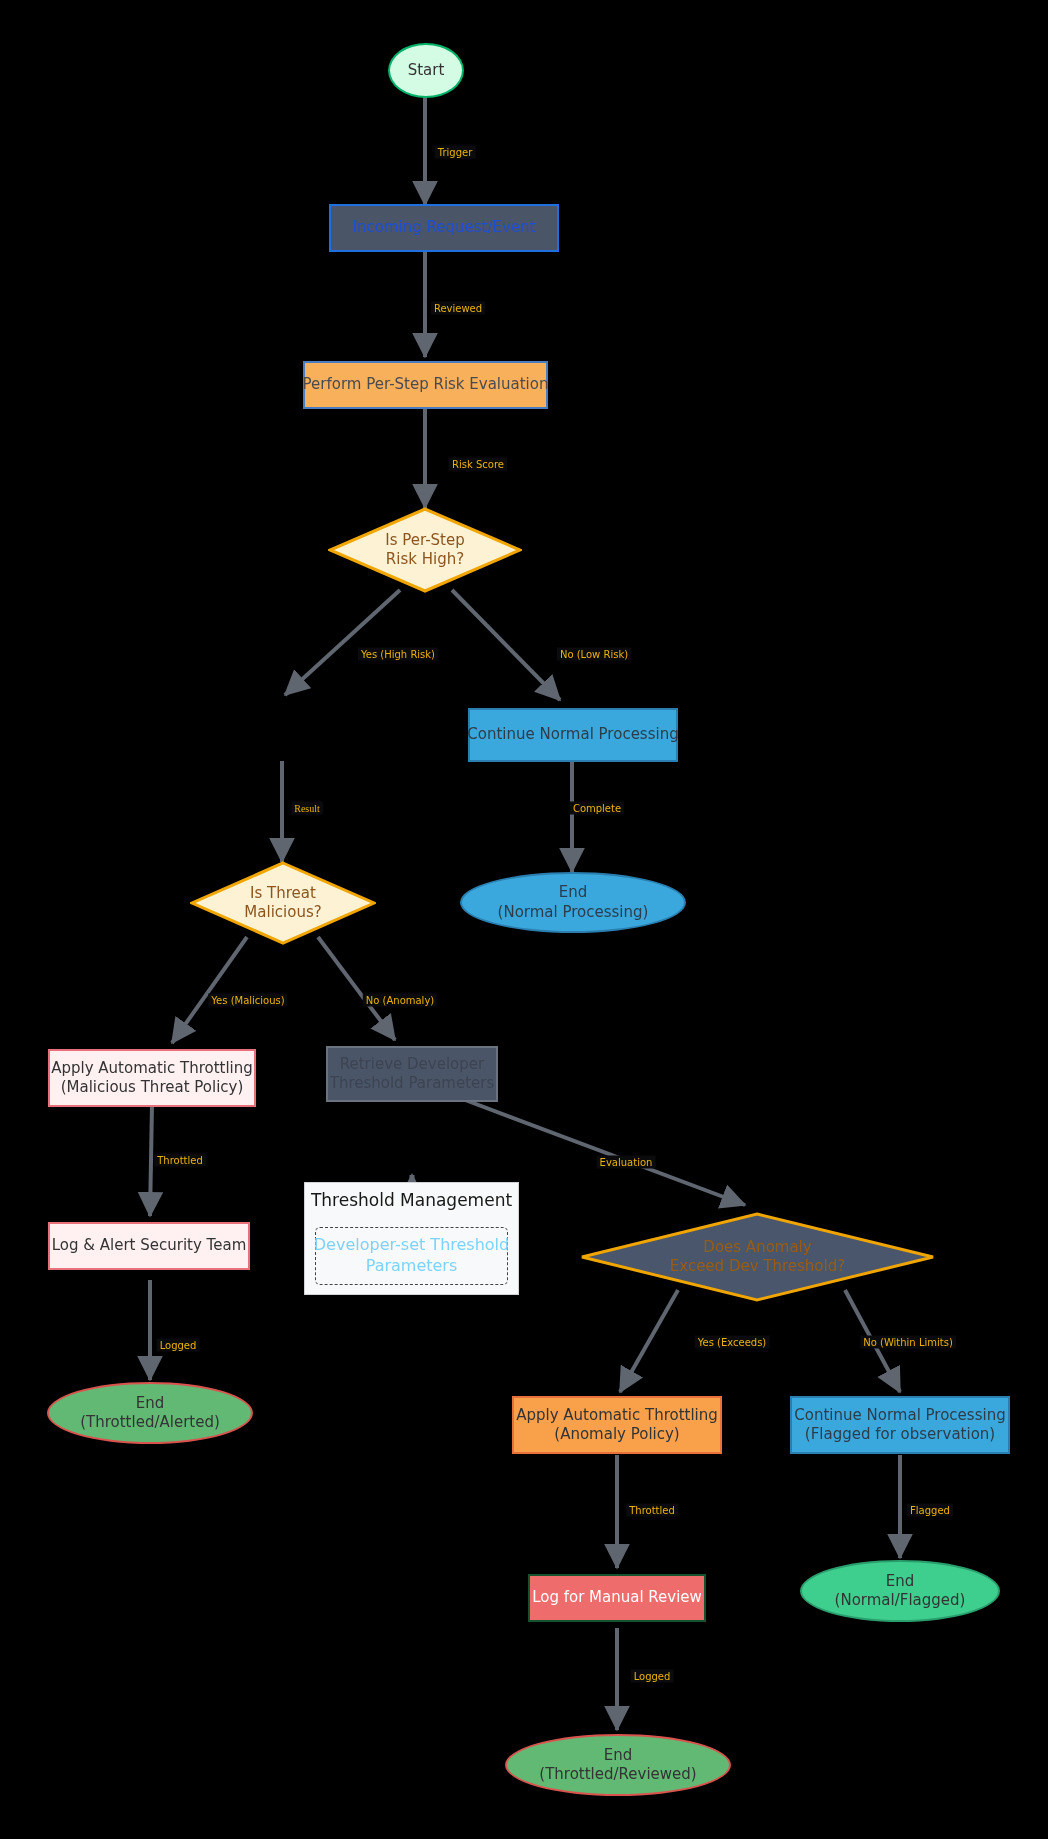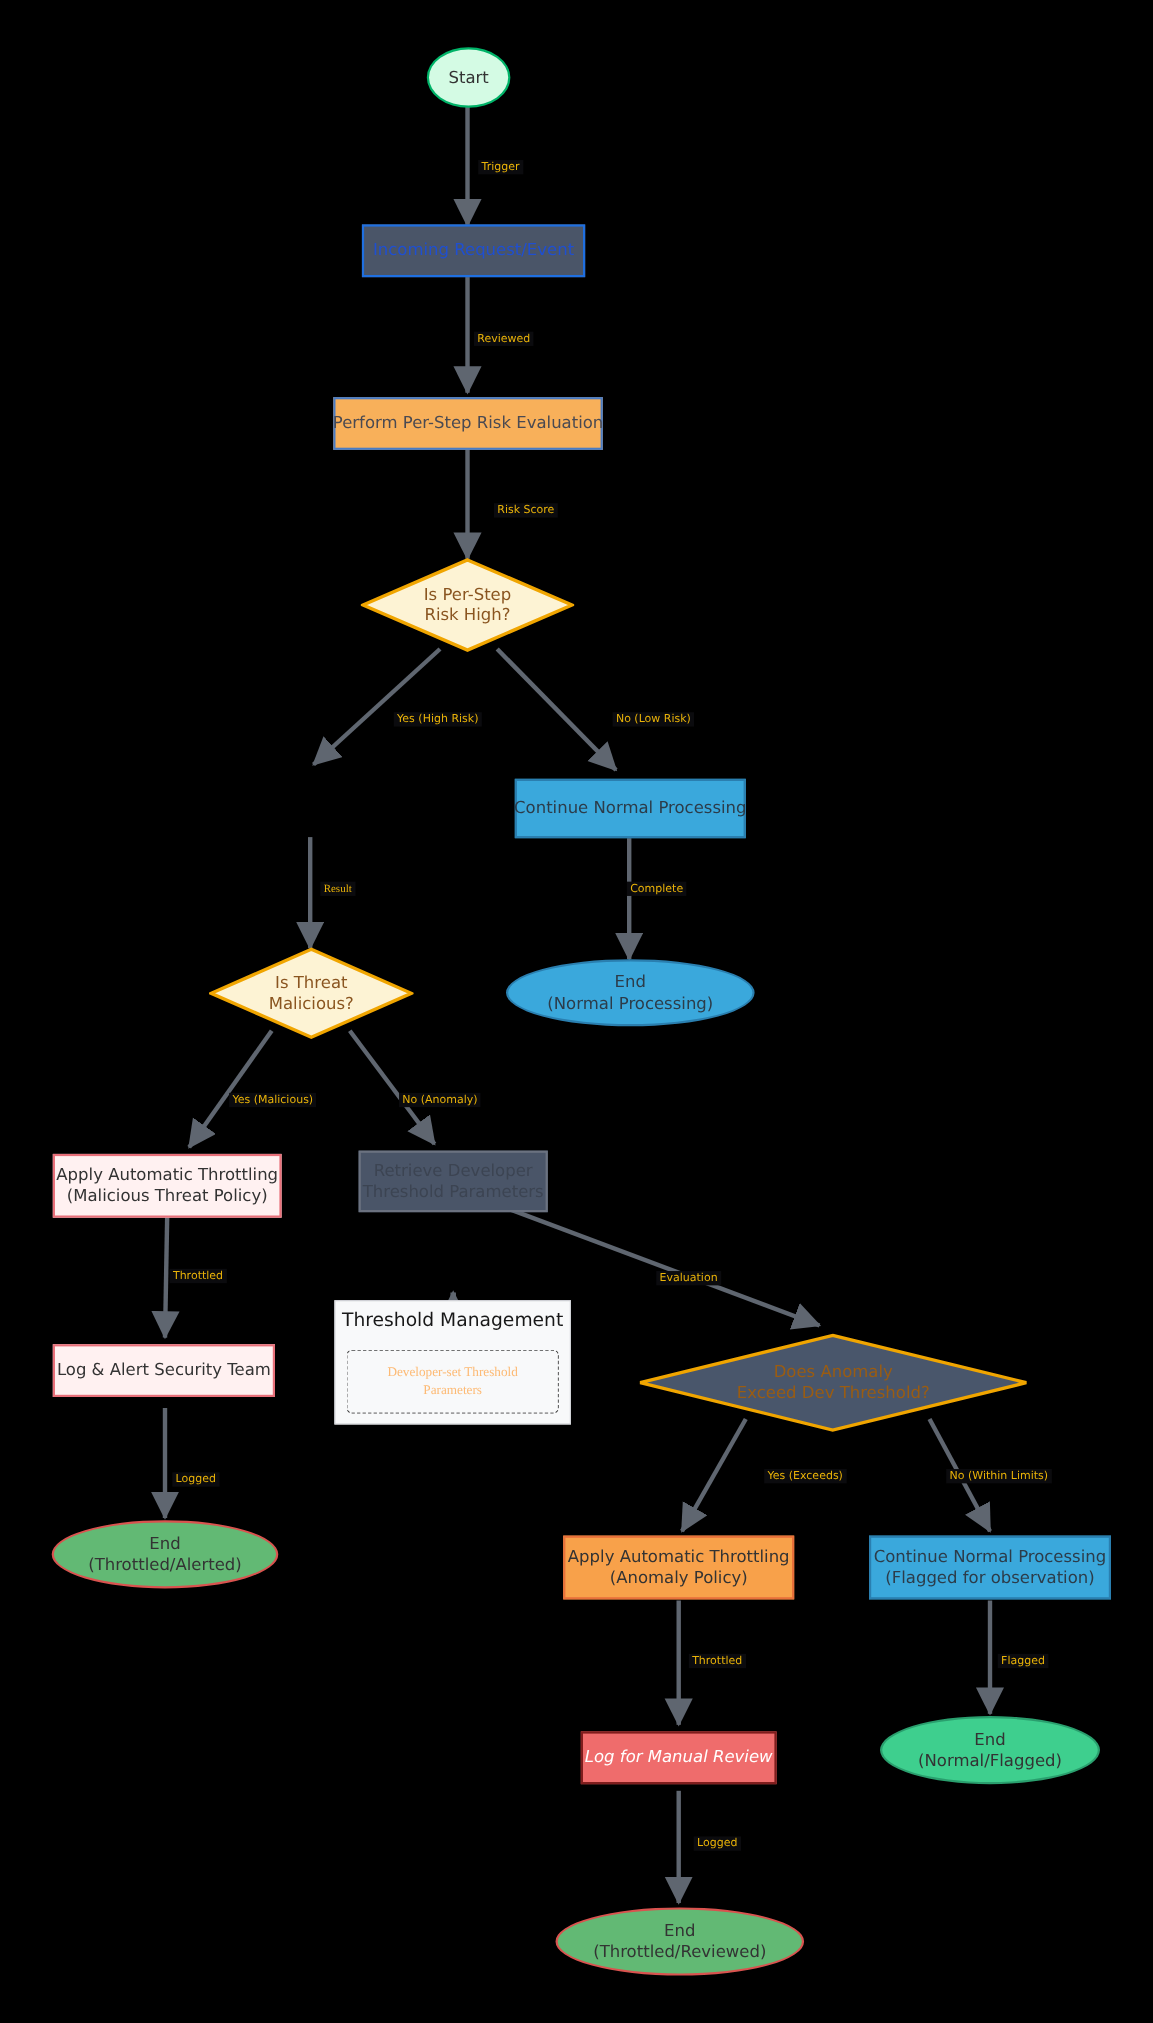--- a/index.html
+++ b/index.html
@@ -59,26 +59,25 @@
   }
   .dashed-node {
     position: absolute;
     box-sizing: border-box;
     border: 1.6px dashed #444;
     border-radius: 5px;
     display: flex;
     align-items: center;
     justify-content: center;
     text-align: center;
-    color: #fdba74;
-    font-size: 12px;
+    color: #7dd3fc;
+    font-size: 16px;
     line-height: 1.3;
     white-space: pre;
     background: transparent;
-    font-family: Liberation Serif, serif;
   }
   .diamond-wrap {
     position: absolute;
     display: flex;
     align-items: center;
     justify-content: center;
   }
   .diamond-shape {
     position: absolute;
     inset: 0;
@@ -148,21 +147,21 @@
   <div class="edge-label" style="left:732px; top:1342px;">Yes (Exceeds)</div>
   <div class="edge-label" style="left:908px; top:1342px;text-align:right;">No (Within Limits)</div>
   <div class="edge-label" style="left:652px; top:1510px;">Throttled</div>
   <div class="edge-label" style="left:652px; top:1676px;">Logged</div>
   <div class="edge-label" style="left:930px; top:1510px;">Flagged</div>
 
   <div class="node ellipse" style="left:388px; top:43px; width:76px; height:55px; background:#d4fbe4; border:2.5px solid #00b368; color:#333; font-size:15px;">
     <span>Start</span>
   </div>
 
-  <div class="node rect" style="left:329px; top:204px; width:203px; height:48px; background:#4a5568; border:2.5px solid #1f6fe0; color:#1f4fd0; font-size:15px;">
+  <div class="node rect" style="left:329px; top:204px; width:230px; height:48px; background:#4a5568; border:2.5px solid #1f6fe0; color:#1f4fd0; font-size:15px;">
     <span>Incoming Request/Event</span>
   </div>
 
   <div class="node rect" style="left:303px; top:361px; width:245px; height:48px; background:#f8b05a; border:2.5px solid #4a7cc4; color:#4a4a52; font-size:15px;">
     <span>Perform Per-Step Risk Evaluation</span>
   </div>
 
   <div class="diamond-wrap" style="left:328px; top:507px; width:194px; height:86px;">
     <svg class="diamond-shape" viewBox="0 0 194 86" preserveAspectRatio="none">
       <polygon points="97,2 192,43 97,84 2,43" fill="#fdf3d4" stroke="#f0a500" stroke-width="3"></polygon>
@@ -221,21 +220,21 @@
     </svg>
     <span class="diamond-label" style="color:#9a5c12; font-size:15px;">Does Anomaly
 Exceed Dev Threshold?</span>
   </div>
 
   <div class="node rect" style="left:512px; top:1396px; width:210px; height:58px; background:#f8a14a; border:2.5px solid #e8703a; color:#333; font-size:15px;">
     <span>Apply Automatic Throttling
 (Anomaly Policy)</span>
   </div>
 
-  <div class="node rect" style="left:528px; top:1574px; width:178px; height:48px; background:#ef6c6c; border:2px solid #7f1d1d; color:#fff; font-size:15px;font-style:italic;">
+  <div class="node rect" style="left:528px; top:1574px; width:178px; height:48px; background:#ef6c6c; border:2px solid #14532d; color:#fff; font-size:15px;">
     <span>Log for Manual Review</span>
   </div>
 
   <div class="node ellipse" style="left:505px; top:1734px; width:226px; height:62px; background:#62b974; border:2.5px solid #d9534f; color:#333; font-size:15px;">
     <span>End
 (Throttled/Reviewed)</span>
   </div>
 
   <div class="node rect" style="left:790px; top:1396px; width:220px; height:58px; background:#3aa8dc; border:2.5px solid #2a7fb0; color:#2c3c4a; font-size:15px;">
     <span>Continue Normal Processing

